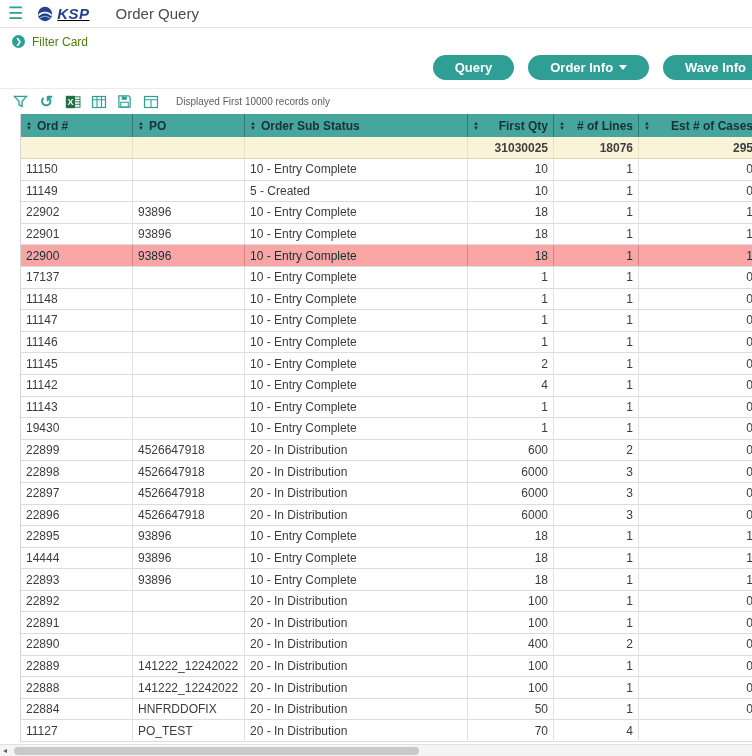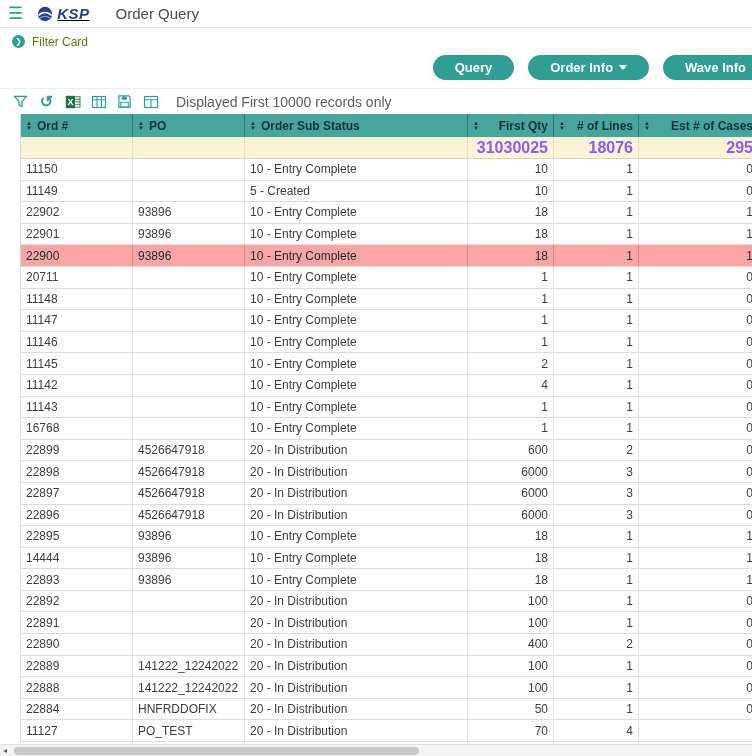--- a/index.html
+++ b/index.html
@@ -27,35 +27,35 @@
     font-family:inherit; font-weight:bold; font-size:13px; padding:0 22px; cursor:pointer;
     display:flex; align-items:center; gap:6px; white-space:nowrap; }
   .pill.wave { margin-right:-16px; }
   .caret { width:0; height:0; border-left:4px solid transparent; border-right:4px solid transparent;
     border-top:5px solid #fff; display:inline-block; }
 
   
   .toolbar { height:25px; display:flex; align-items:center; gap:9px; padding-left:12px; }
   .tool { width:17px; height:17px; display:flex; align-items:center; justify-content:center; cursor:pointer; }
   .refresh-glyph { color:#2f9e94; font-size:16px; font-weight:bold; line-height:1; }
-  .toolbar-msg { font-size:14px; color:#5c5c5c; margin-left:8px; }
+  .toolbar-msg { font-size:10px; color:#5c5c5c; margin-left:8px; }
 
   
   :root { --cols: 112px 112px 223px 86px 85px 120px; }
   .grid-wrap { margin-left:20px; width:739px; border-left:1px solid #d6d6d6; border-right:1px solid #d0d0d0; }
   .thead, .totals, .tr { display:grid; grid-template-columns:var(--cols); }
   .thead { height:23px; background:#46a59d; }
   .th { display:flex; align-items:center; gap:5px; padding:0 5px;
     border-right:1px solid rgba(0,0,0,.28); font-size:12px; font-weight:bold; color:#17323a;
     overflow:hidden; white-space:nowrap; cursor:pointer; }
   .th.right { justify-content:space-between; }
   .sort { display:flex; flex-direction:column; font-size:6px; line-height:4.5px; color:#22343c; }
   .totals { height:22px; background:#fbf3d7; border-bottom:1px solid #ded5b5; }
-  .tcell { display:flex; align-items:center; padding:0 5px; font-size:16px; font-weight:bold;
-    color:#8b5cf6; border-right:1px solid #ece2c2; overflow:hidden; white-space:nowrap; }
+  .tcell { display:flex; align-items:center; padding:0 5px; font-size:12px; font-weight:bold;
+    color:#404040; border-right:1px solid #ece2c2; overflow:hidden; white-space:nowrap; }
   .tcell.right { justify-content:flex-end; }
   .tr { height:21.6px; background:#fff; border-bottom:1px solid #dcdcdc; cursor:pointer; }
   .td { display:flex; align-items:center; padding:0 5px; font-size:12px; color:#3c3c3c;
     border-right:1px solid #e2e2e2; overflow:hidden; white-space:nowrap; }
   .td.right { justify-content:flex-end; }
   .tr.selected { background:#fca5a5; }
   .tr.selected .td { color:#0e3036; border-right-color:rgba(0,0,0,.18); }
 
   
   .hscroll { position:absolute; left:0; bottom:0; width:752px; height:12px;
@@ -225,21 +225,21 @@
       </div>
       <div class="tr selected">
         <div class="td">22900</div>
         <div class="td">93896</div>
         <div class="td">10 - Entry Complete</div>
         <div class="td right">18</div>
         <div class="td right">1</div>
         <div class="td right">1</div>
       </div>
       <div class="tr">
-        <div class="td">20711</div>
+        <div class="td">17137</div>
         <div class="td"></div>
         <div class="td">10 - Entry Complete</div>
         <div class="td right">1</div>
         <div class="td right">1</div>
         <div class="td right">0</div>
       </div>
       <div class="tr">
         <div class="td">11148</div>
         <div class="td"></div>
         <div class="td">10 - Entry Complete</div>
@@ -281,21 +281,21 @@
       </div>
       <div class="tr">
         <div class="td">11143</div>
         <div class="td"></div>
         <div class="td">10 - Entry Complete</div>
         <div class="td right">1</div>
         <div class="td right">1</div>
         <div class="td right">0</div>
       </div>
       <div class="tr">
-        <div class="td">16768</div>
+        <div class="td">19430</div>
         <div class="td"></div>
         <div class="td">10 - Entry Complete</div>
         <div class="td right">1</div>
         <div class="td right">1</div>
         <div class="td right">0</div>
       </div>
       <div class="tr">
         <div class="td">22899</div>
         <div class="td">4526647918</div>
         <div class="td">20 - In Distribution</div>

